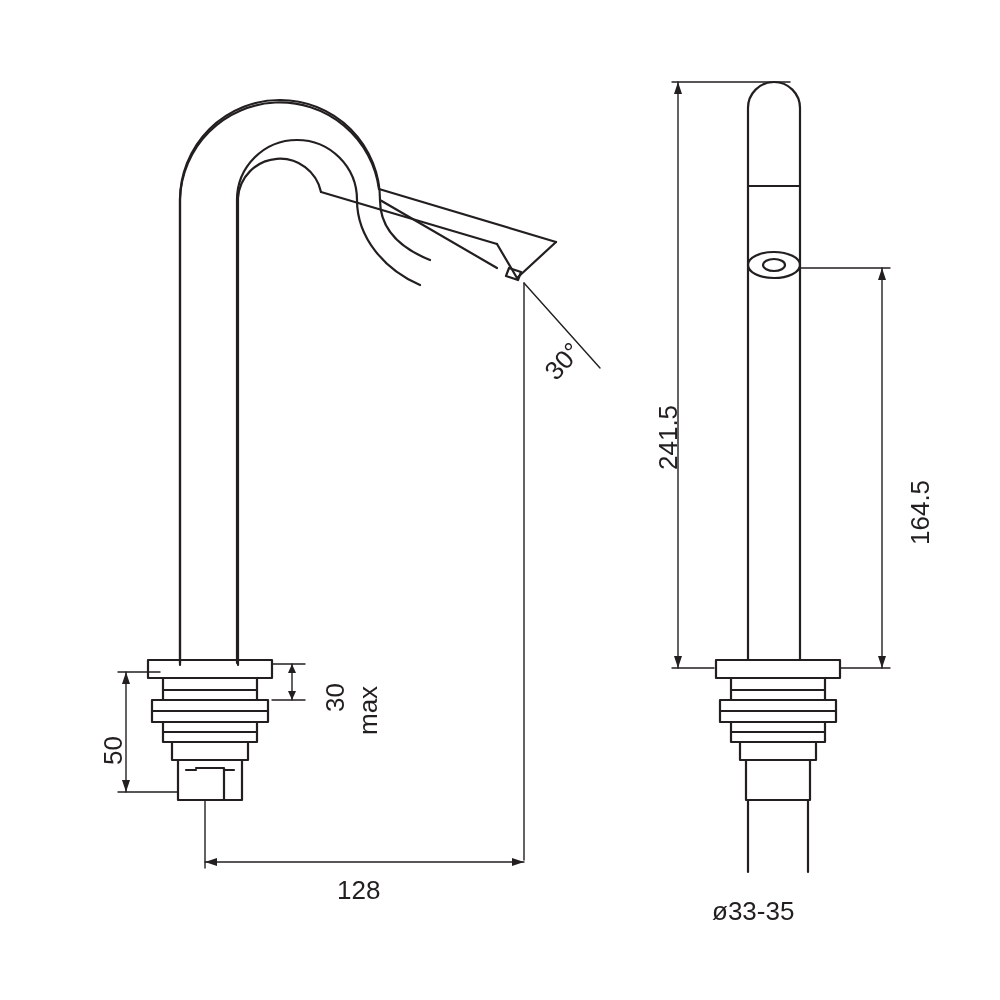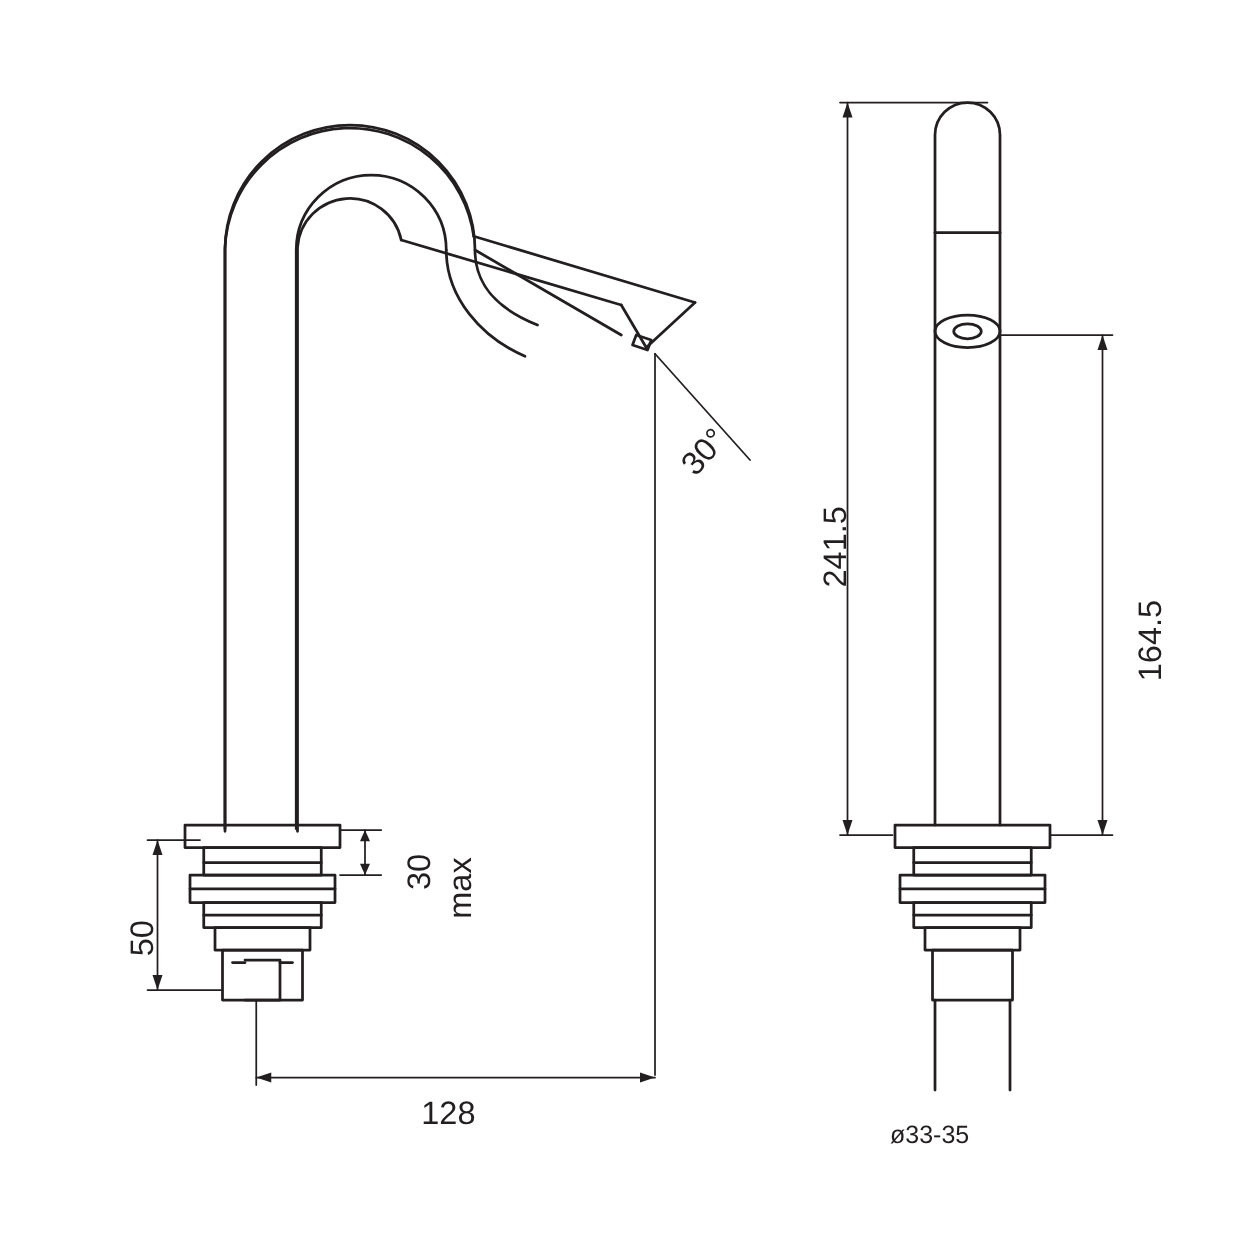--- a/index.html
+++ b/index.html
@@ -163,15 +163,15 @@
   <div class="dimlabel rot90" style="left:322px; top:712px; font-size:26px;">30</div>
 
   <div class="dimlabel rot90" style="left:100px; top:765px; font-size:26px;">50</div>
 
   <div class="dimlabel" style="left:337px; top:877px; font-size:26px;">128</div>
 
   <div class="dimlabel rot90" style="left:655px; top:470px; font-size:26px;">241.5</div>
 
   <div class="dimlabel rot90" style="left:907px; top:545px; font-size:26px;">164.5</div>
 
-  <div class="dimlabel" style="left:712px; top:898px; font-size:20px;">ø33-35</div>
+  <div class="dimlabel" style="left:712px; top:898px; font-size:26px;">ø33-35</div>
 
 </div>
 
 </body></html>

